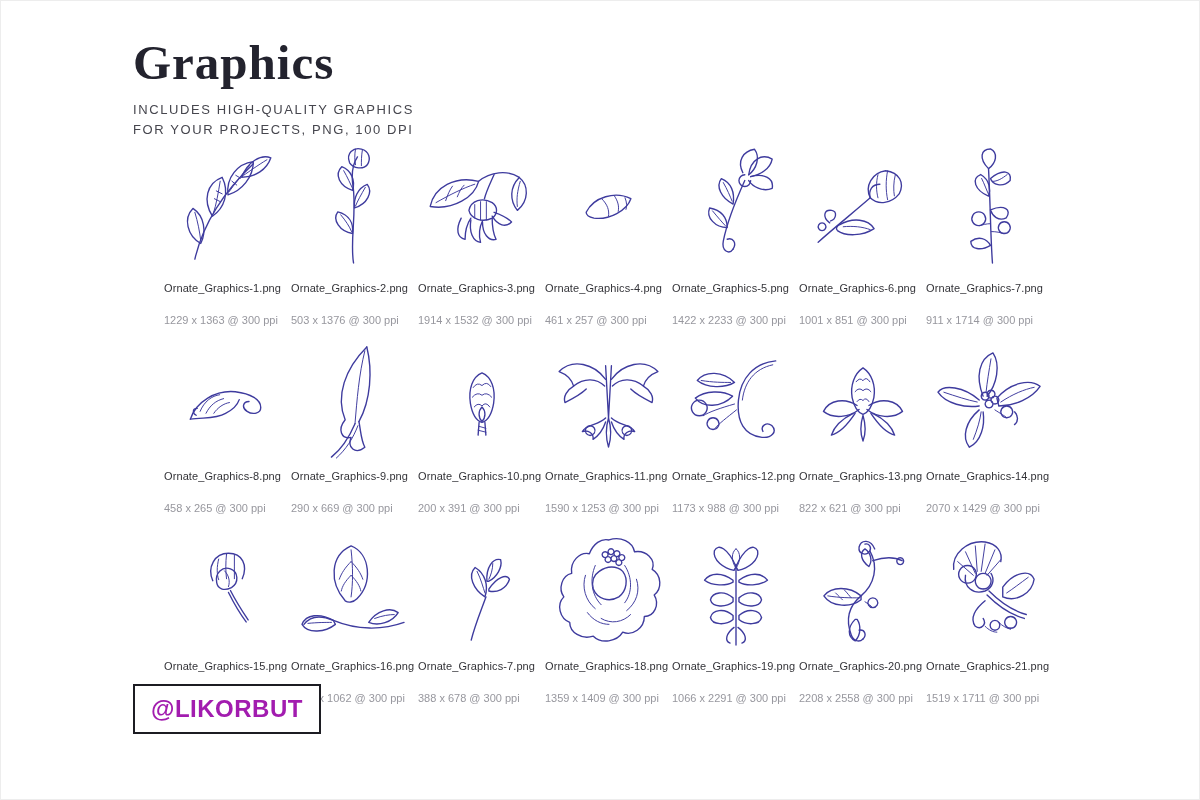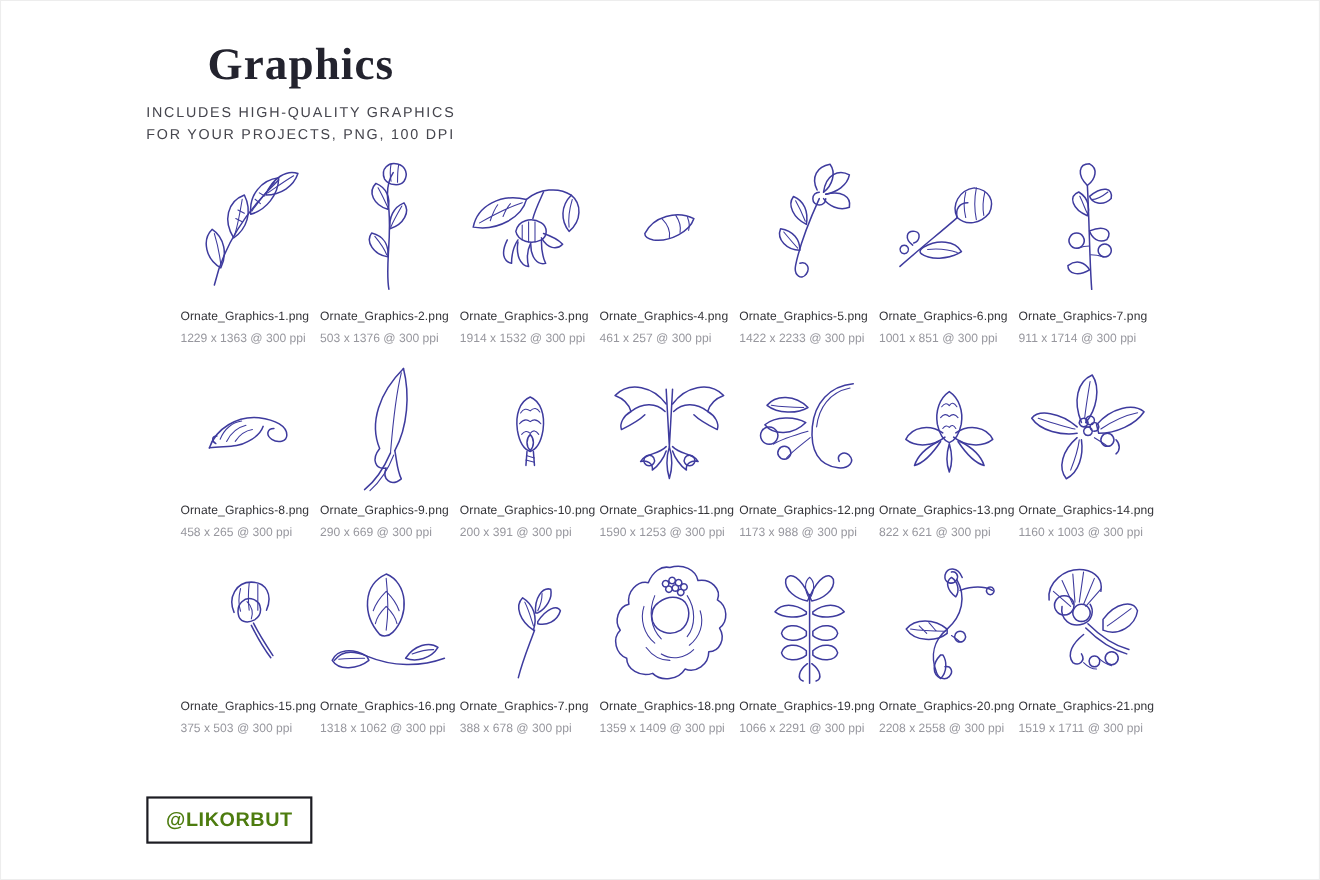--- a/index.html
+++ b/index.html
@@ -4,44 +4,44 @@
 <style>
   html,body{margin:0;padding:0;}
   body{
     width:1200px;height:800px;position:relative;background:#ffffff;
     font-family:"Liberation Sans","DejaVu Sans",sans-serif;overflow:hidden;
   }
   .page{position:absolute;inset:0;background:#fff;box-shadow:inset 0 0 0 1px #ededed;}
   .header{position:absolute;left:133px;top:38px;}
   .title{
     font-family:"Liberation Serif","DejaVu Serif",serif;
-    font-size:41px;font-weight:700;color:#23232e;letter-spacing:1px;line-height:1;text-align:center;
+    font-size:49px;font-weight:700;color:#23232e;letter-spacing:1px;line-height:1;
   }
   .subtitle{
     margin-top:13px;font-size:13px;letter-spacing:1.6px;color:#46464e;line-height:1.55;
     font-weight:500;
   }
   .grid{
     position:absolute;left:164px;top:136px;width:889px;
     display:grid;grid-template-columns:repeat(7,127px);
   }
   .cell{display:flex;flex-direction:column;margin-bottom:18px;}
   .cell:nth-child(n+8){margin-bottom:14px;justify-content:flex-end;}
   .cell:nth-child(n+15){margin-bottom:0;}
   .art{height:140px;display:flex;align-items:center;justify-content:center;margin-bottom:6px;}
   .cell:nth-child(n+8):nth-child(-n+14) .art{height:120px;}
   .cell:nth-child(n+15) .art{height:126px;}
   .art svg{stroke:#3e3b9e;fill:none;stroke-width:1.4;stroke-linecap:round;stroke-linejoin:round;overflow:visible;}
   .art svg .thin{stroke-width:1;}
   .fname{font-size:11px;color:#333338;letter-spacing:.1px;}
-  .fdims{font-size:11px;color:#97979e;margin-top:8px;}
+  .fdims{font-size:11px;color:#97979e;margin-top:20px;}
   .credit{
-    position:absolute;left:133px;top:724px;display:inline-block;
-    border:2px solid #1c1c22;color:#4d7c0f;background:#fff;
-    padding:9px 16px;font-size:18px;font-weight:700;letter-spacing:.5px;
+    position:absolute;left:133px;top:684px;display:inline-block;
+    border:2px solid #1c1c22;color:#a21caf;background:#fff;
+    padding:9px 16px;font-size:24px;font-weight:700;letter-spacing:.5px;
   }
 </style>
 </head>
 <body>
 
 <div class="page">
 
   <div class="header">
     <div class="title">Graphics</div>
     <div class="subtitle">
@@ -282,21 +282,21 @@
           <path class="thin" d="M38 92 C42 82 45 72 46 64"></path>
           <path d="M50 52 a4 4 0 1 1 0.1 0 M56 50 a4 4 0 1 1 0.1 0 M60 56 a4 4 0 1 1 0.1 0 M54 60 a4 4 0 1 1 0.1 0"></path>
           <path d="M62 50 C76 34 96 30 106 38 C98 50 80 58 64 58 Z"></path>
           <path class="thin" d="M66 54 C78 46 90 41 100 39"></path>
           <path d="M72 70 a6 6 0 1 1 0.1 0"></path>
           <path d="M80 64 C84 68 84 74 80 77"></path>
           <path class="thin" d="M60 62 C66 66 70 68 72 70"></path>
         </svg>
       </div>
       <div class="fname">Ornate_Graphics-14.png</div>
-      <div class="fdims">1160 x 1003 @ 300 ppi</div>
+      <div class="fdims">2070 x 1429 @ 300 ppi</div>
     </div>
 
     <div class="cell">
       <div class="art">
         <svg width="54" height="84" viewBox="0 0 55 85">
           <path d="M12 32 C6 18 14 4 28 4 C42 4 48 16 42 30"></path>
           <path class="thin" d="M18 10 C16 18 16 25 18 31 M26 5 C25 14 25 22 26 30 M34 6 C34 14 34 22 34 30"></path>
           <path d="M16 34 C14 24 22 17 30 20 C38 23 39 34 31 39 C23 43 17 40 16 34 Z"></path>
           <path class="thin" d="M24 22 C28 26 30 32 28 38"></path>
           <path d="M30 42 C36 54 42 63 48 72"></path>

